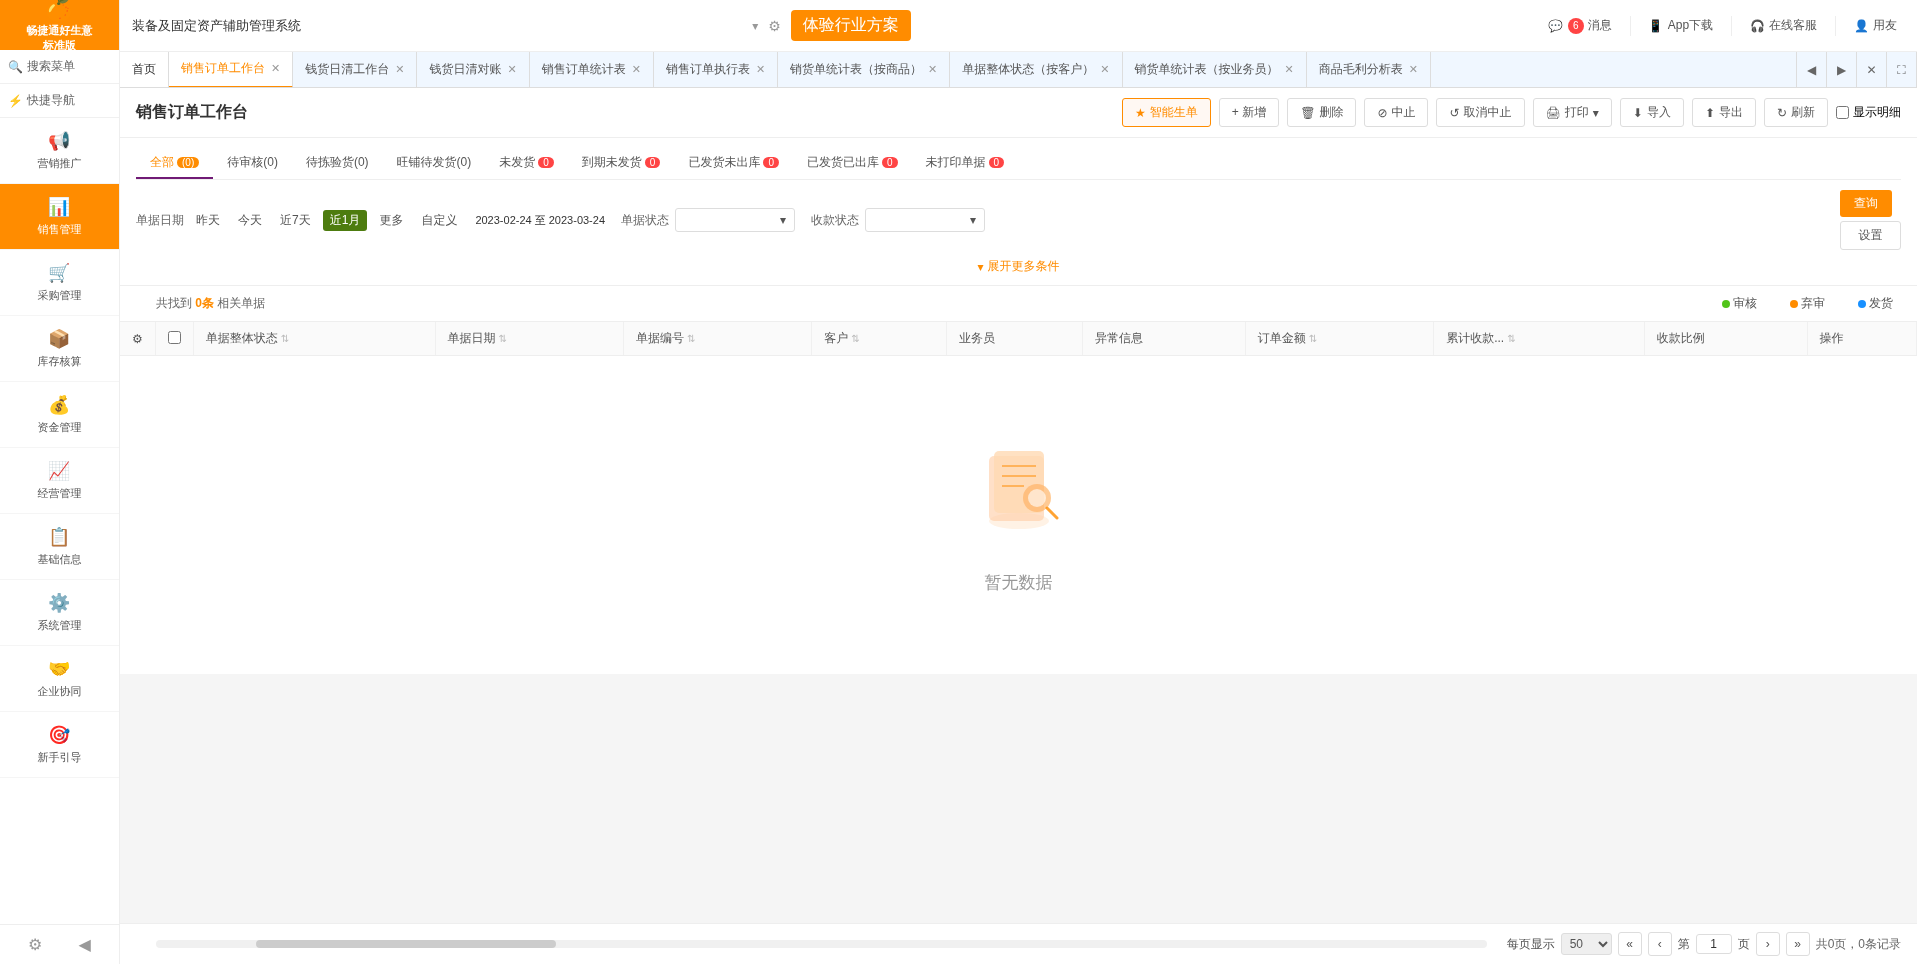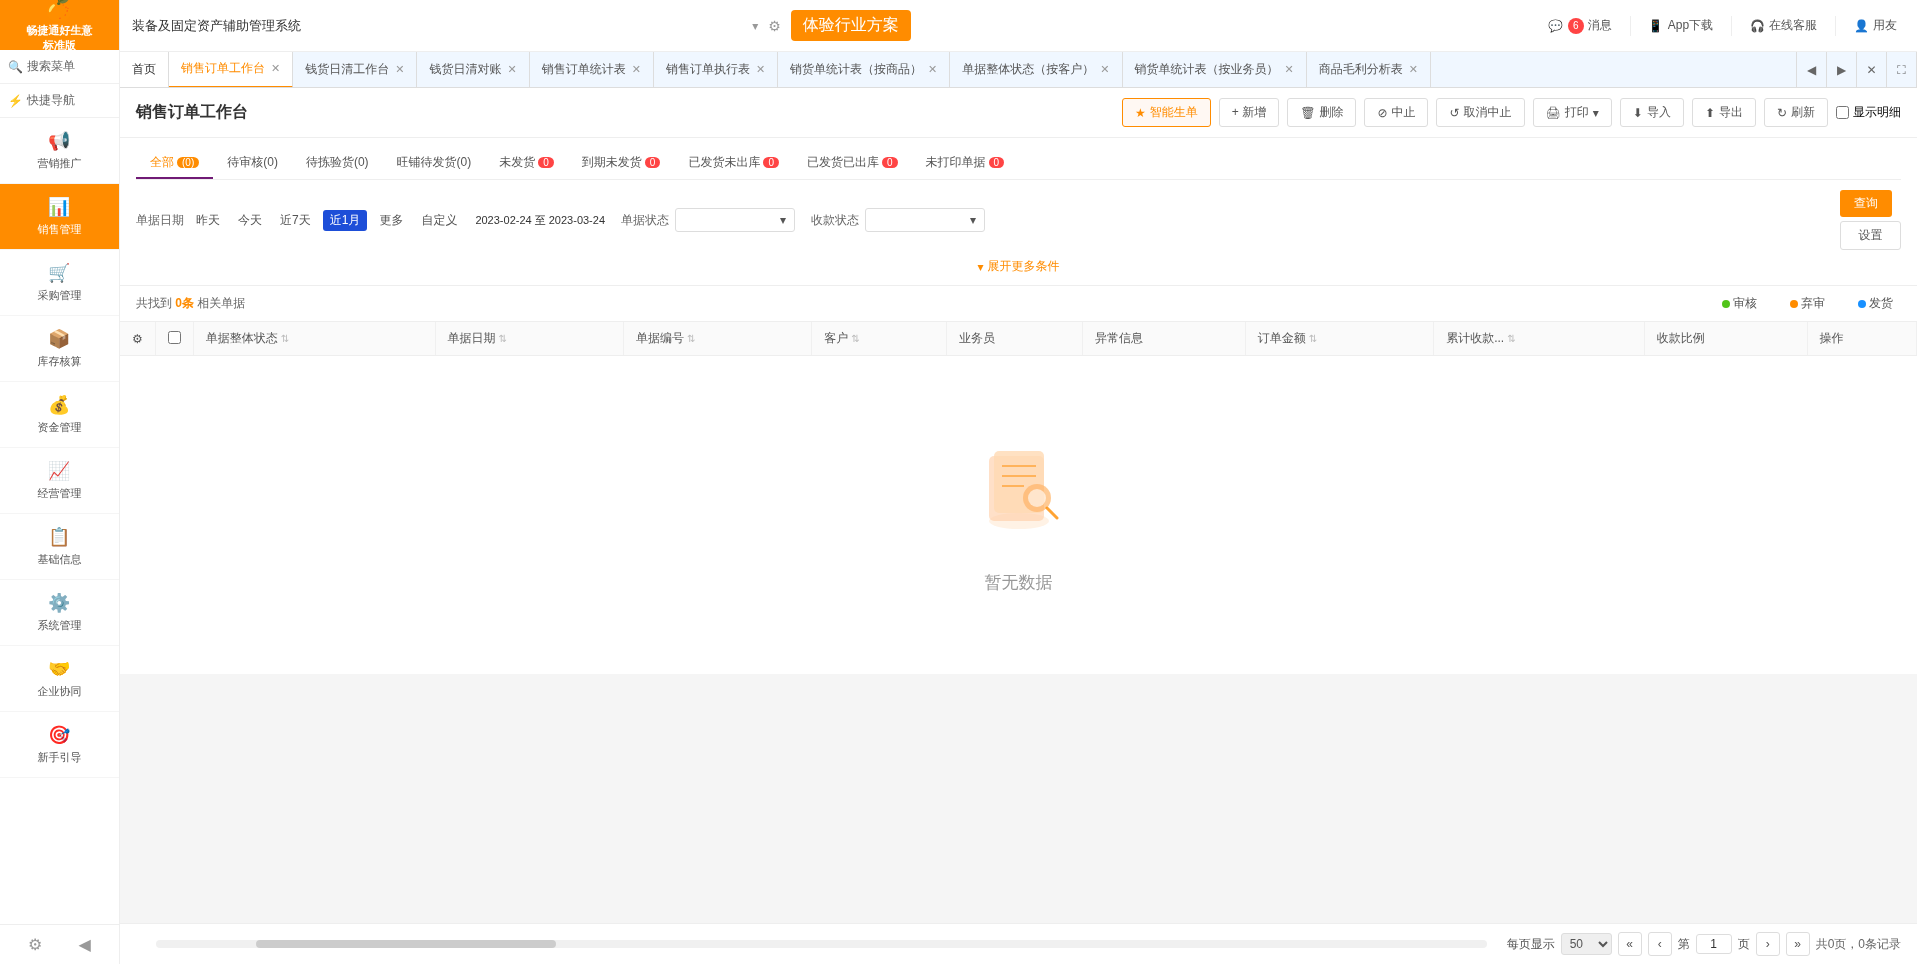--- a/index.html
+++ b/index.html
@@ -55,28 +55,28 @@
     .filter-tabs { display: flex; gap: 0; border-bottom: 1px solid #eee; margin-bottom: 10px; }
     .filter-tab { padding: 6px 14px; cursor: pointer; color: #555; border-bottom: 2px solid transparent; font-size: 12px; }
     .filter-tab.active { color: #ff8c00; border-bottom: 2px solid #701a75; }
     .filter-tab .tab-badge { background: #ff8c00; color: #fff; border-radius: 10px; font-size: 10px; padding: 0 5px; margin-left: 3px; }
     .filter-tab .tab-badge-red { background: #ff4444; color: #fff; border-radius: 10px; font-size: 10px; padding: 0 5px; margin-left: 3px; }
     .filter-row { display: flex; align-items: center; gap: 16px; flex-wrap: wrap; }
     .filter-group { display: flex; align-items: center; gap: 6px; }
     .filter-label { color: #666; white-space: nowrap; }
     .filter-date-options { display: flex; gap: 6px; align-items: center; }
     .filter-date-btn { padding: 2px 6px; cursor: pointer; color: #555; border-radius: 2px; }
-    .filter-date-btn.active { background: #1d4ed8; color: #fff; border-radius: 3px; padding: 2px 7px; }
+    .filter-date-btn.active { background: #4d7c0f; color: #fff; border-radius: 3px; padding: 2px 7px; }
     .filter-date-range { color: #333; font-size: 11px; }
     .filter-select { padding: 4px 8px; border: 1px solid #ddd; border-radius: 3px; color: #555; background: #fff; min-width: 120px; cursor: pointer; display: flex; align-items: center; justify-content: space-between; gap: 20px; }
     .expand-btn { display: flex; align-items: center; gap: 4px; color: #ff8c00; cursor: pointer; margin: 8px auto 0; justify-content: center; }
 
     
     .toolbar { background: #fff; padding: 6px 16px; border-bottom: 1px solid #eee; display: flex; align-items: center; justify-content: space-between; }
-    .toolbar-left { color: #666; font-size: 12px; }
+    .toolbar-left { color: #666; font-size: 12px; margin-left: 20px; }
     .toolbar-right { display: flex; gap: 17px; }
     .toolbar-btn { display: flex; align-items: center; gap: 3px; color: #555; cursor: pointer; padding: 3px 8px; border-radius: 3px; }
     .toolbar-btn .dot { width: 8px; height: 8px; border-radius: 50%; display: inline-block; }
     .dot-green { background: #52c41a; }
     .dot-orange { background: #ff8c00; }
     .dot-blue { background: #1890ff; }
 
     
     .table-wrap { background: #fff; overflow-x: auto; }
     table { width: 100%; border-collapse: collapse; }

